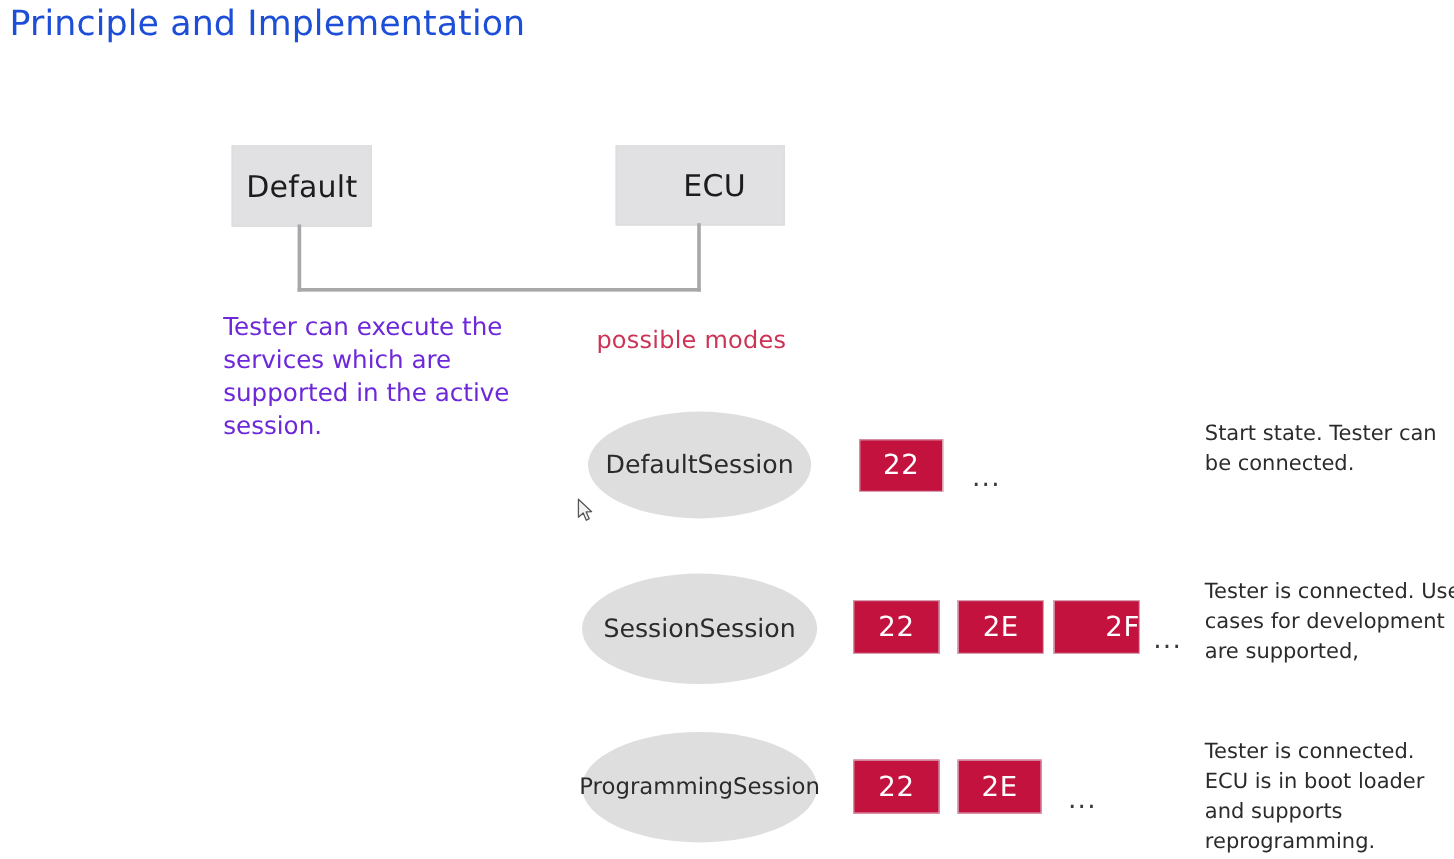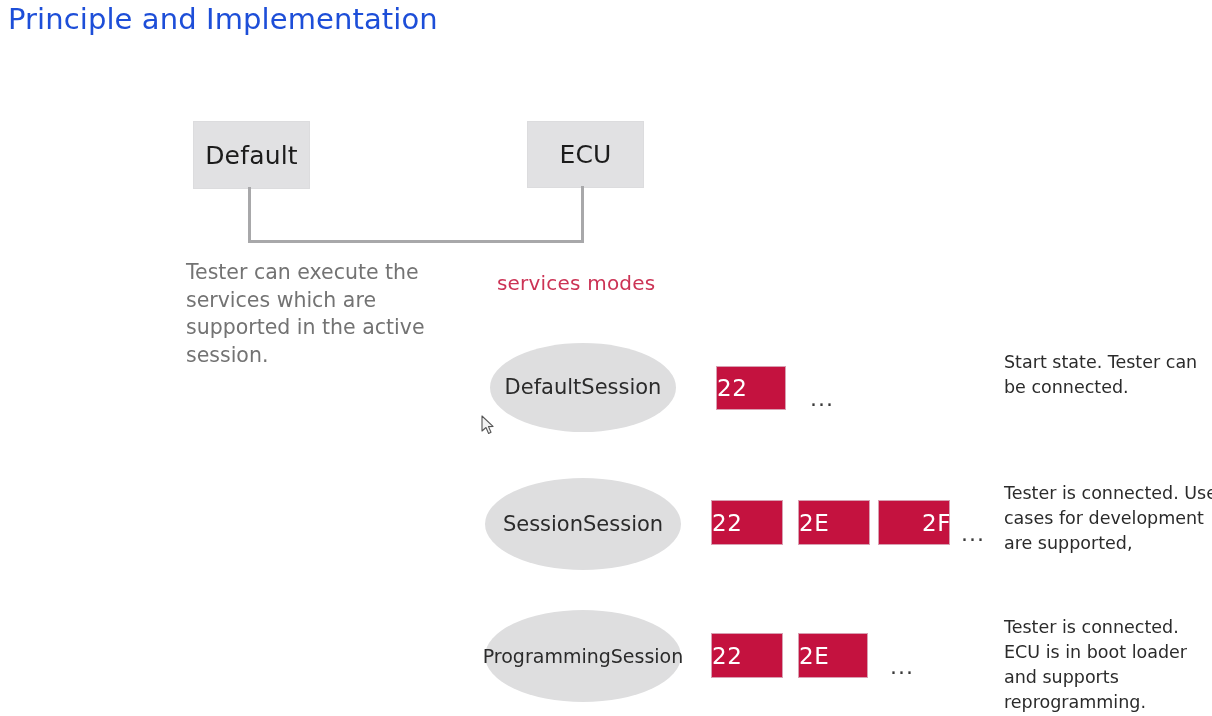--- a/index.html
+++ b/index.html
@@ -49,24 +49,25 @@
     color: #1c1c1c;
     letter-spacing: 0.2px;
   }
   #node-tester {
     left: 193px;
     top: 121px;
     width: 115px;
     height: 66px;
   }
   #node-ecu {
-    left: 527px;
+    left: 513px;
     top: 121px;
     width: 115px;
     height: 65px;
+    padding-left: 24px;
   }
 
   
   .connector-line {
     position: absolute;
     background: #a8a8aa;
   }
   #connector-left {
     left: 248px;
     top: 187px;
@@ -87,21 +88,21 @@
   }
 
   
   .left-caption {
     position: absolute;
     left: 186px;
     top: 259px;
     width: 275px;
     font-size: 20.5px;
     line-height: 27.5px;
-    color: #737373;
+    color: #6d28d9;
   }
 
   
   .modes-label {
     position: absolute;
     left: 497px;
     top: 271px;
     font-size: 20px;
     color: #cc3355;
     letter-spacing: 0.2px;
@@ -130,21 +131,21 @@
     white-space: nowrap;
   }
 
   .service-box {
     position: absolute;
     background: #c4123f;
     border: 1px solid #d8a0b2;
     box-sizing: border-box;
     display: flex;
     align-items: center;
-    justify-content: flex-start;
+    justify-content: center;
     color: #ffffff;
     font-size: 23px;
     letter-spacing: 0.5px;
   }
 
   .ellipsis-dots {
     position: absolute;
     font-size: 22px;
     color: #3a3a3a;
     letter-spacing: 1px;
@@ -183,21 +184,21 @@
   <div class="node-box" id="node-ecu">
     <span>ECU</span>
   </div>
 
   <div class="connector-line" id="connector-left"></div>
   <div class="connector-line" id="connector-bottom"></div>
   <div class="connector-line" id="connector-right"></div>
 
   <div class="left-caption">Tester can execute the services which are supported in the active session.</div>
 
-  <div class="modes-label">services modes</div>
+  <div class="modes-label">possible modes</div>
 
   <div class="session-row">
     <div class="session-ellipse" style="left:490px; top:343px; width:186px; height:89px; font-size:21px; line-height:27px;">
       <span class="line">Default</span>
       <span class="line">Session</span>
     </div>
 
     <div class="service-box" style="left:716px; top:366px; width:70px; height:44px;">
       <span>22</span>
     </div>

